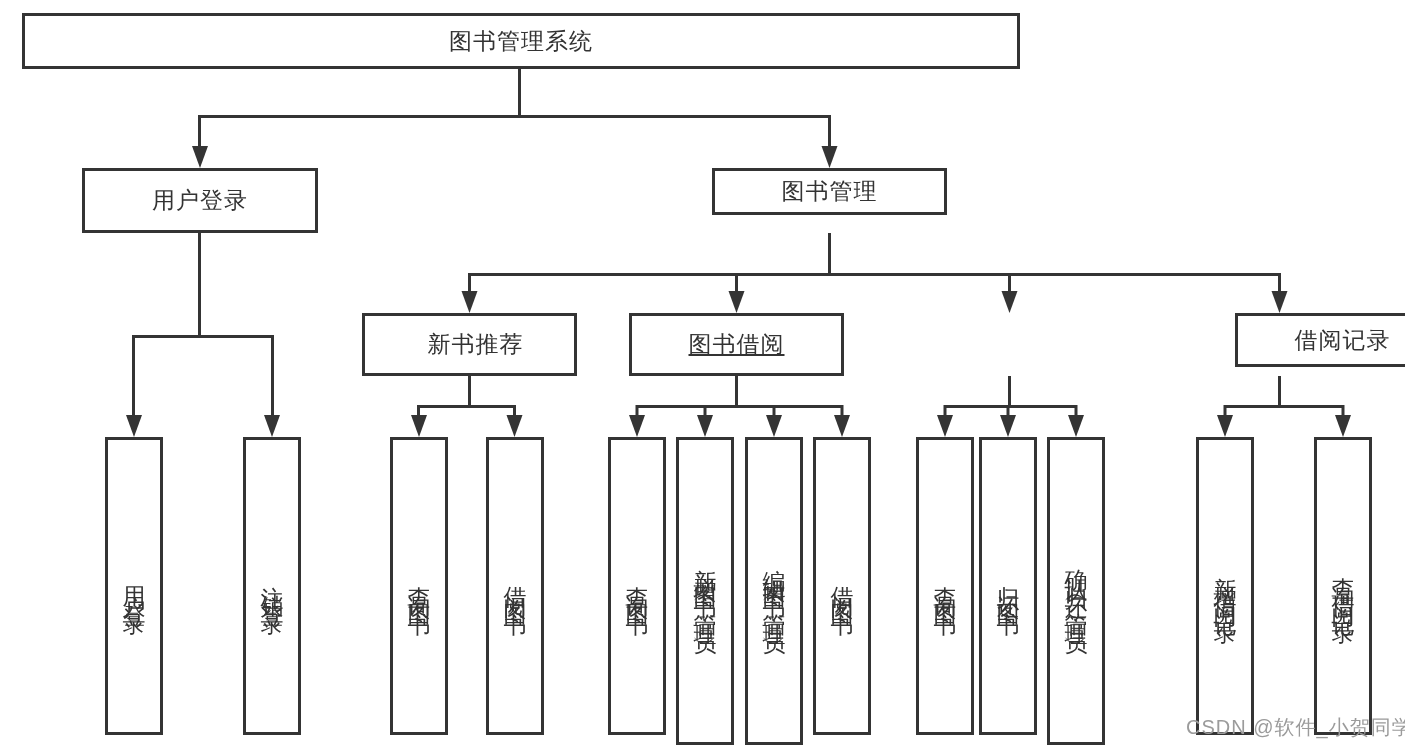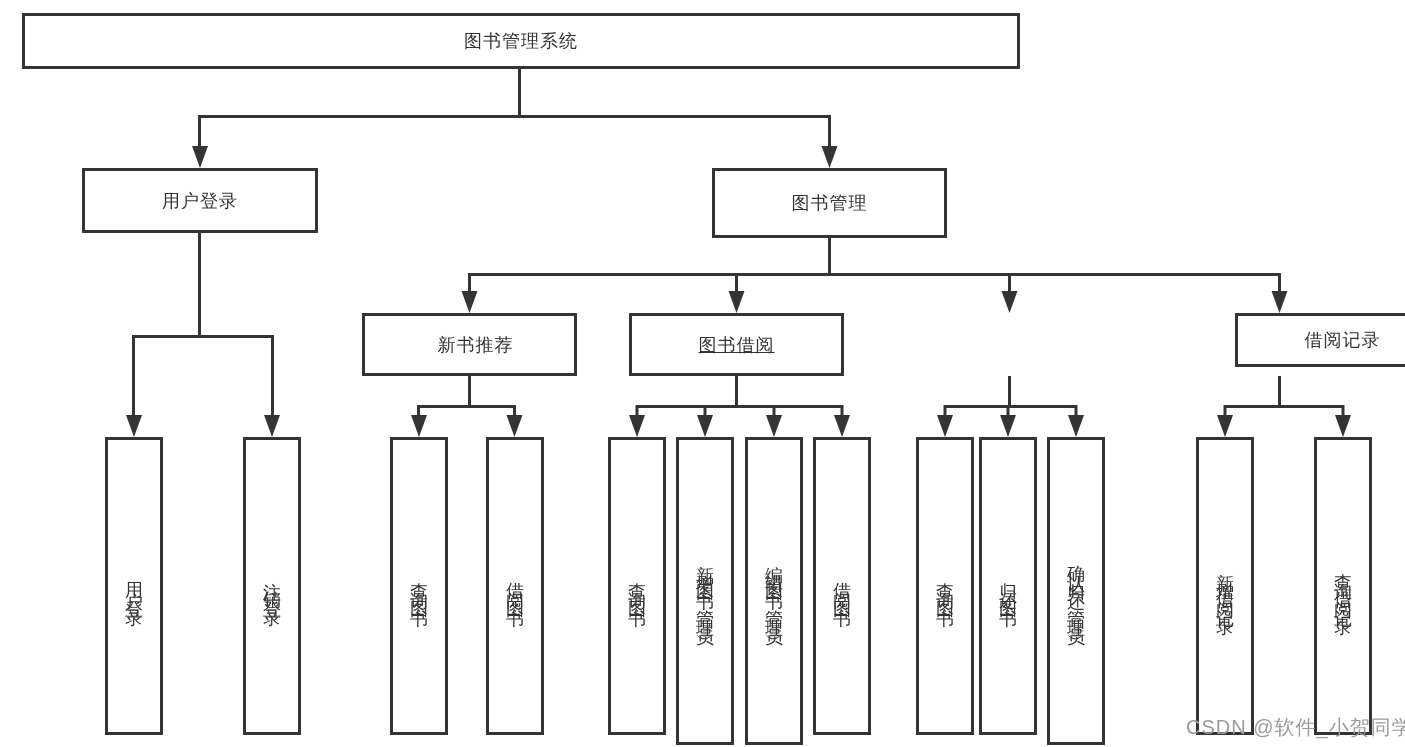--- a/index.html
+++ b/index.html
@@ -10,21 +10,21 @@
     --bg:#ffffff;
   }
   html,body{margin:0;padding:0;background:var(--bg);}
   body{font-family:"Liberation Sans","DejaVu Sans",sans-serif;color:var(--text);}
   .canvas{position:relative;width:1405px;height:747px;background:var(--bg);overflow:hidden;}
   .connectors{position:absolute;left:0;top:0;width:1405px;height:747px;}
   .box{
     position:absolute;box-sizing:border-box;background:#fff;
     border:3px solid var(--border);
     display:flex;align-items:center;justify-content:center;
-    font-size:18px;letter-spacing:1px;color:var(--text);
+    font-size:23px;letter-spacing:1px;color:var(--text);
   }
   .leaf{width:58px;}
   .vtext{
     writing-mode:vertical-lr;text-orientation:mixed;
     letter-spacing:9px;line-height:1.0;white-space:nowrap;
   }
   .watermark{
     position:absolute;left:1186px;top:714px;z-index:5;
     font-size:20px;color:var(--wm);letter-spacing:1px;white-space:nowrap;
   }
@@ -89,21 +89,21 @@
     </g>
   </svg>
 
   <div class="box" style="left:22px;top:13px;width:998px;height:56px;">
     <span>图书管理系统</span>
   </div>
 
   <div class="box" style="left:82px;top:168px;width:236px;height:65px;">
     <span>用户登录</span>
   </div>
-  <div class="box" style="left:712px;top:168px;width:235px;height:70px;">
+  <div class="box" style="left:712px;top:168px;width:235px;height:47px;">
     <span>图书管理</span>
   </div>
 
   <div class="box" style="left:362px;top:313px;width:215px;height:63px;padding-left:12px;">
     <span>新书推荐</span>
   </div>
   <div class="box" style="left:629px;top:313px;width:215px;height:63px;text-decoration:underline;">
     <span>图书借阅</span>
   </div>
   <div class="box" style="left:1235px;top:313px;width:215px;height:54px;justify-content:center;">

